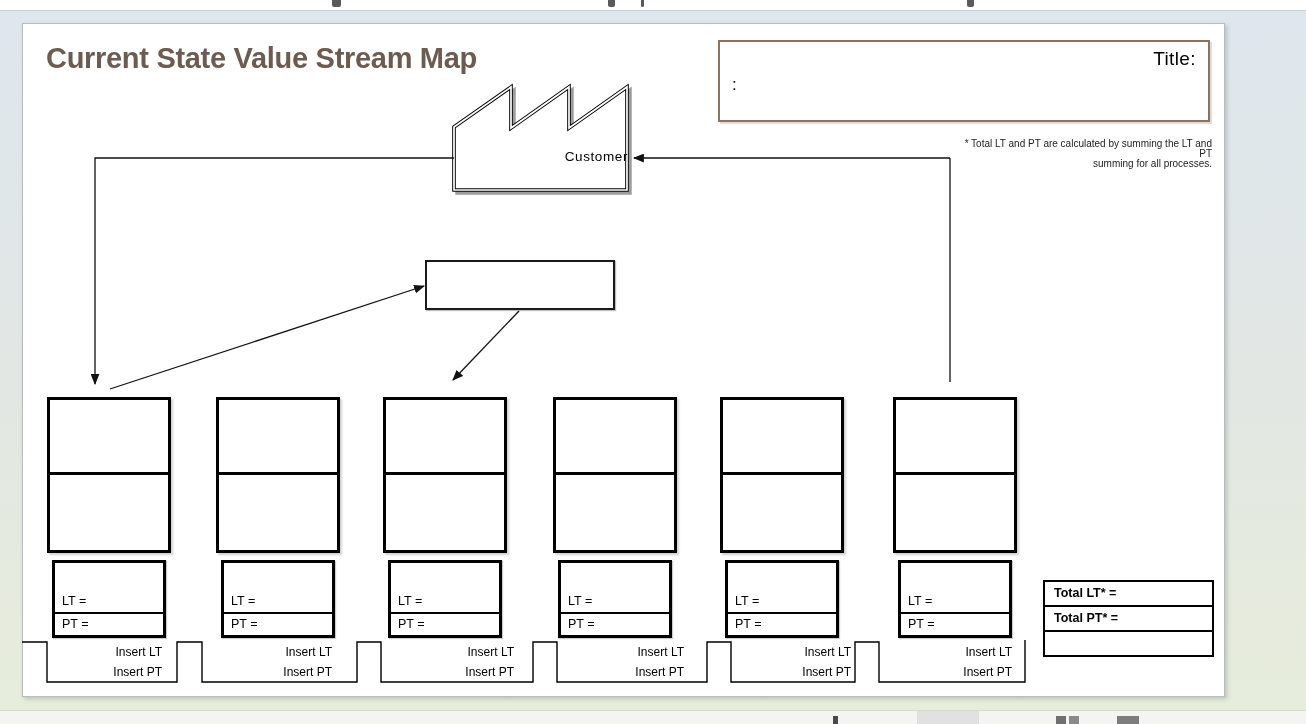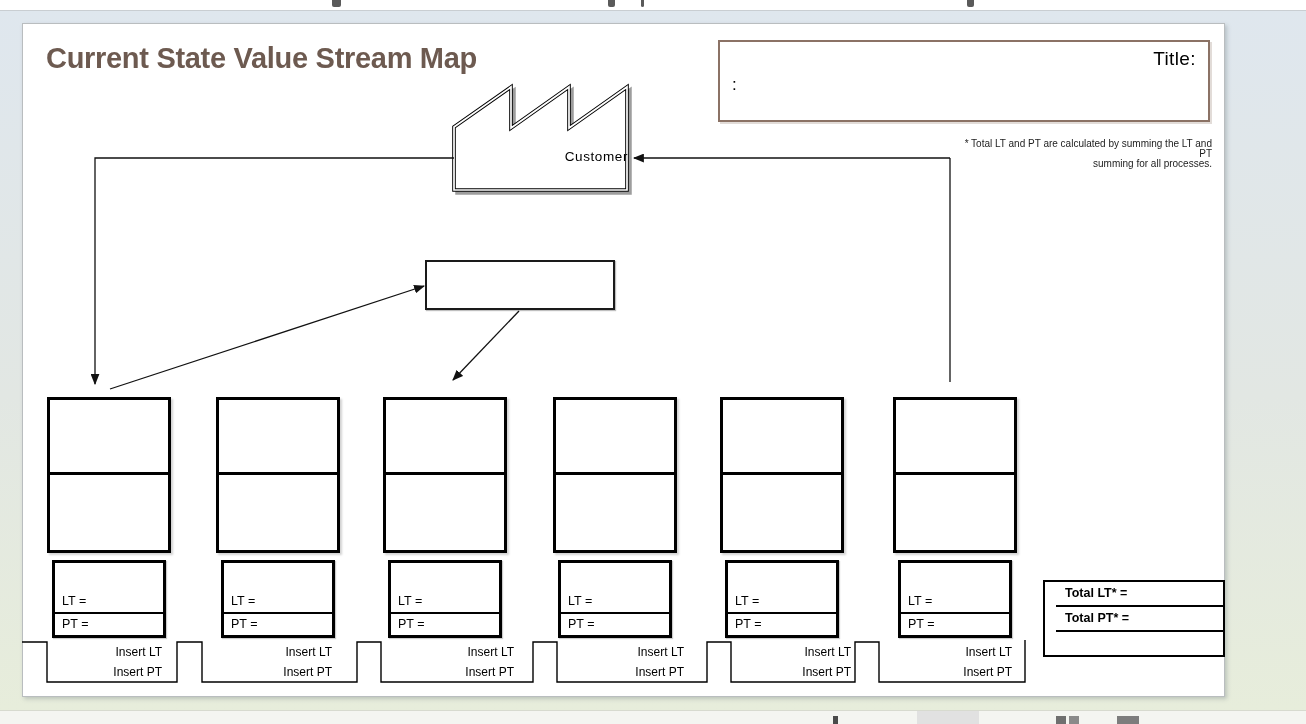--- a/index.html
+++ b/index.html
@@ -47,21 +47,21 @@
   .ltpt{top:560px;width:108px;background:#fff;border:3px solid #000;box-shadow:1px 1px 1px rgba(0,0,0,.2);}
   .ltpt .row{height:21px;line-height:21px;padding-left:7px;font-size:12.5px;}
   .ltpt .row:first-child{border-bottom:2px solid #000;margin-top:28px;}
   .t0{left:52px;} .t1{left:221px;} .t2{left:388px;} .t3{left:558px;} .t4{left:725px;} .t5{left:898px;}
 
   
   .insert{top:642px;width:110px;text-align:right;font-size:12px;line-height:20px;}
   .i0{left:52px;} .i1{left:222px;} .i2{left:404px;} .i3{left:574px;} .i4{left:741px;} .i5{left:902px;}
 
   
-  .total-box{left:1043px;top:580px;width:167px;background:#fff;border:2.5px solid #000;padding-left:11px;}
+  .total-box{left:1043px;top:580px;width:167px;background:#fff;border:2.5px solid #000;}
   .total-box .row{height:23px;line-height:23px;padding-left:9px;font-size:12.5px;font-weight:bold;}
   .total-box .row.mid{border-top:2px solid #000;border-bottom:2px solid #000;}
 
   svg.overlay{position:absolute;left:0;top:0;width:1306px;height:724px;pointer-events:none;}
 </style>
 </head>
 <body>
 
 <div class="screen">
 

